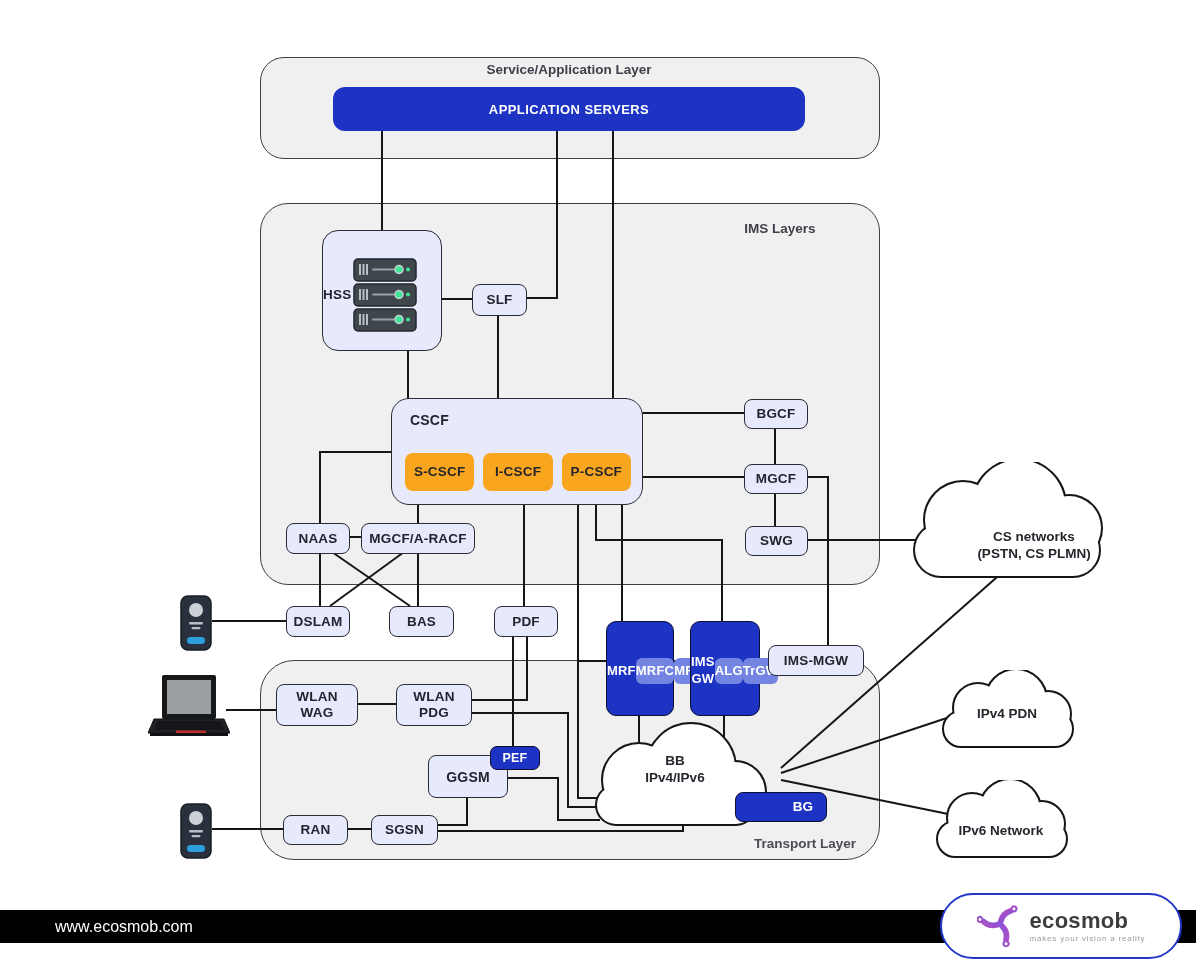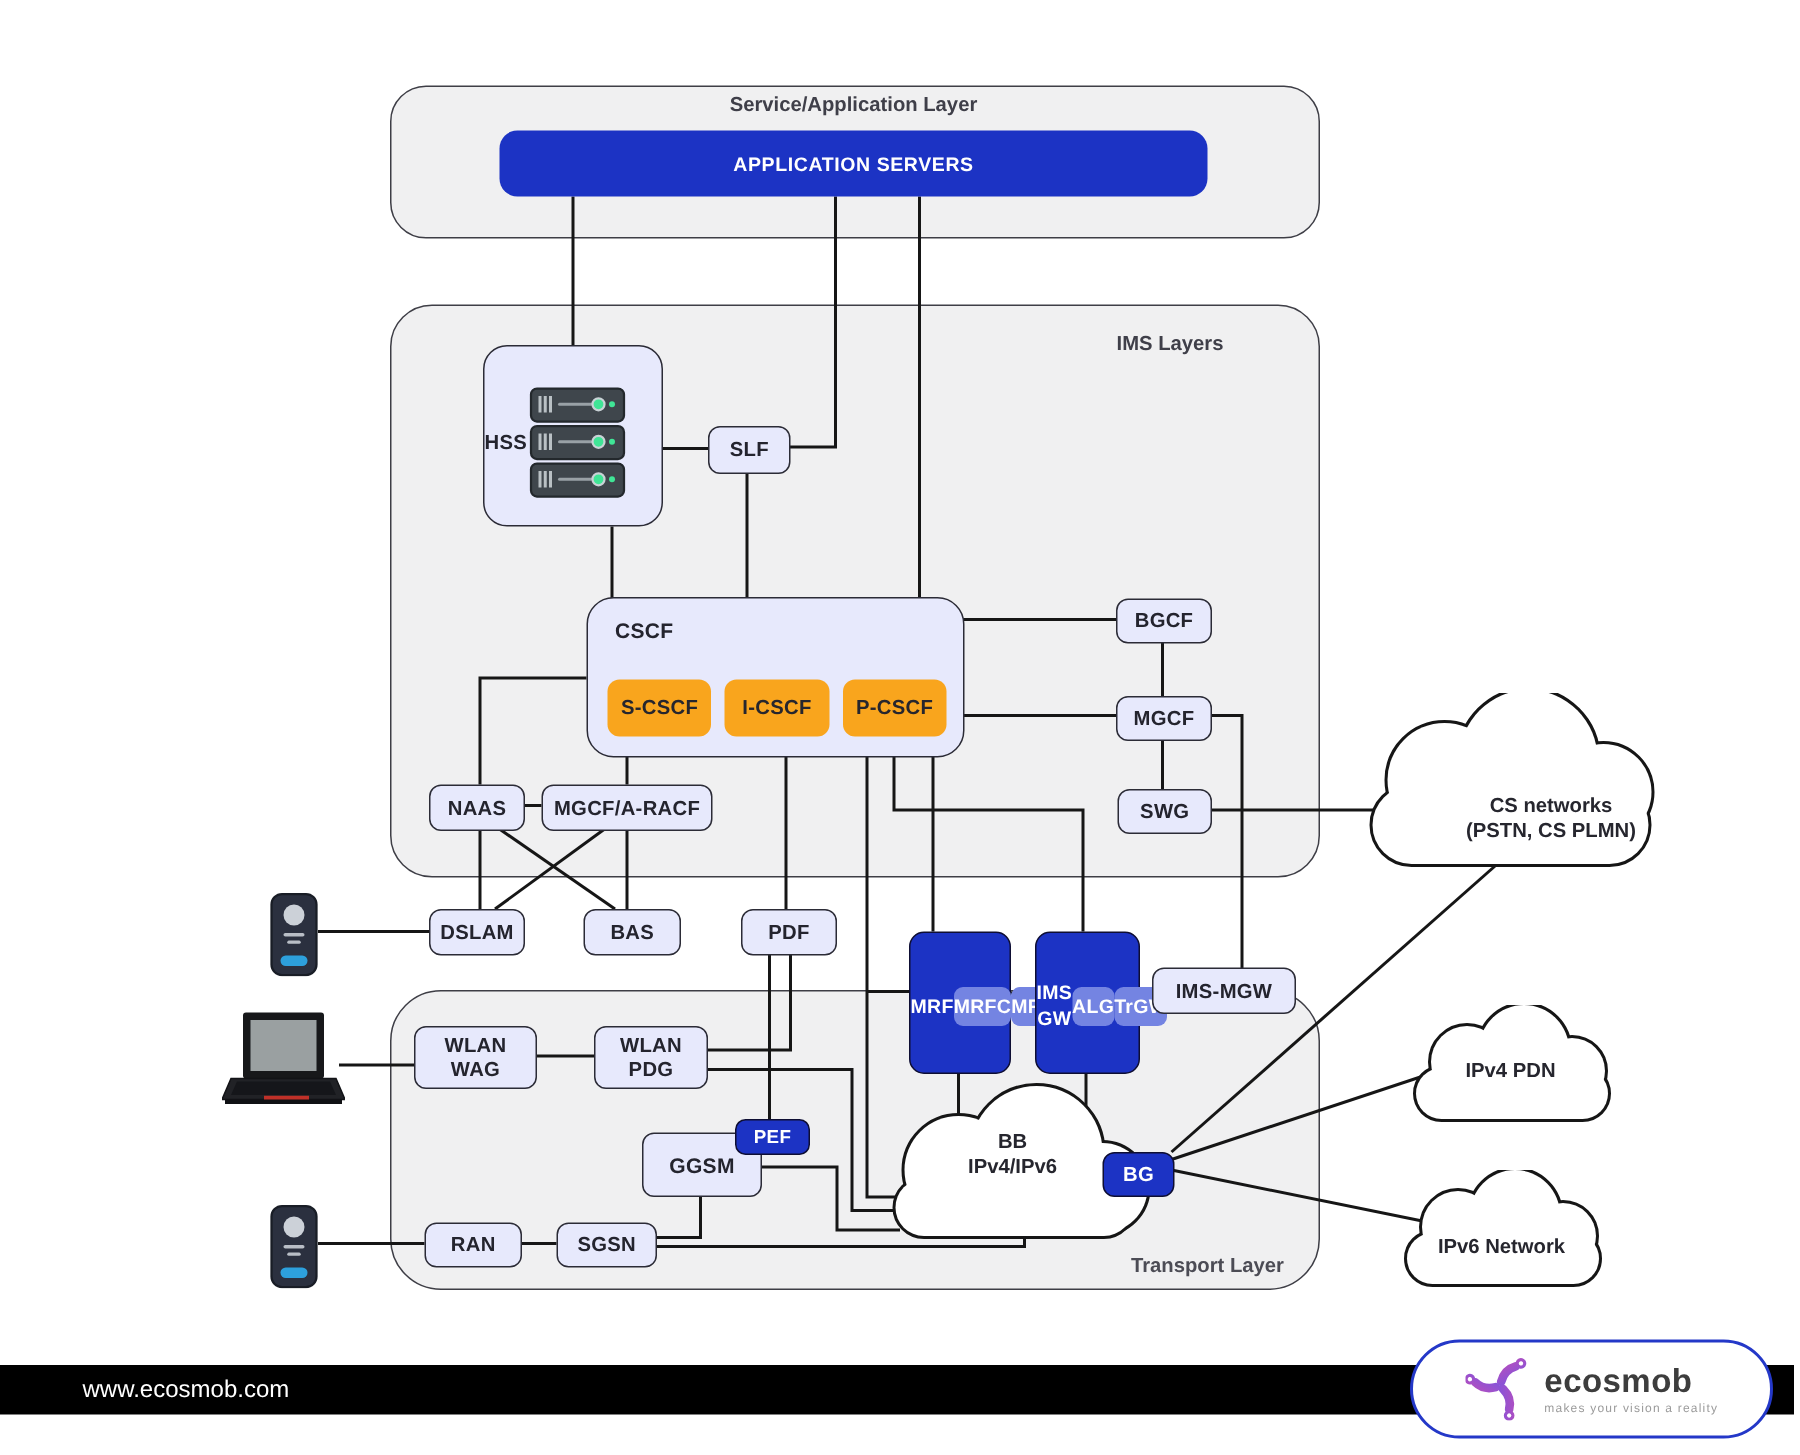--- a/index.html
+++ b/index.html
@@ -224,21 +224,21 @@
   <div class="node" style="left:396px;top:684px;width:74px;height:40px;">
     <div>
         <div>WLAN</div>
         <div>PDG</div>
       </div>
   </div>
   <div class="node" style="left:428px;top:755px;width:78px;height:41px;font-size:14px;">GGSM</div>
   <div class="node navy" style="left:490px;top:746px;width:48px;height:22px;border-radius:7px;font-size:12.5px;z-index:5;">PEF</div>
   <div class="node" style="left:283px;top:815px;width:63px;height:28px;">RAN</div>
   <div class="node" style="left:371px;top:815px;width:65px;height:28px;">SGSN</div>
-  <div class="node navy" style="left:735px;top:768px;width:46px;height:28px;z-index:5;">BG</div>
+  <div class="node navy" style="left:735px;top:792px;width:46px;height:28px;z-index:5;padding-left:44px;">BG</div>
 
   <span class="icon" style="left:180px;top:595px;">
     <svg width="32" height="56" viewBox="0 0 32 56">
       <rect x="1" y="1" width="30" height="54" rx="7" fill="#2b303f" stroke="#191d26" stroke-width="1.5"></rect>
       <circle cx="16" cy="15" r="7" fill="#ccd1d8"></circle>
       <rect x="9" y="27" width="14" height="2.4" rx="1.2" fill="#b9bec6"></rect>
       <rect x="11.5" y="32" width="9" height="2.2" rx="1.1" fill="#b9bec6"></rect>
       <rect x="7" y="42" width="18" height="7" rx="3.5" fill="#2da0dc"></rect>
     </svg>
   </span>

